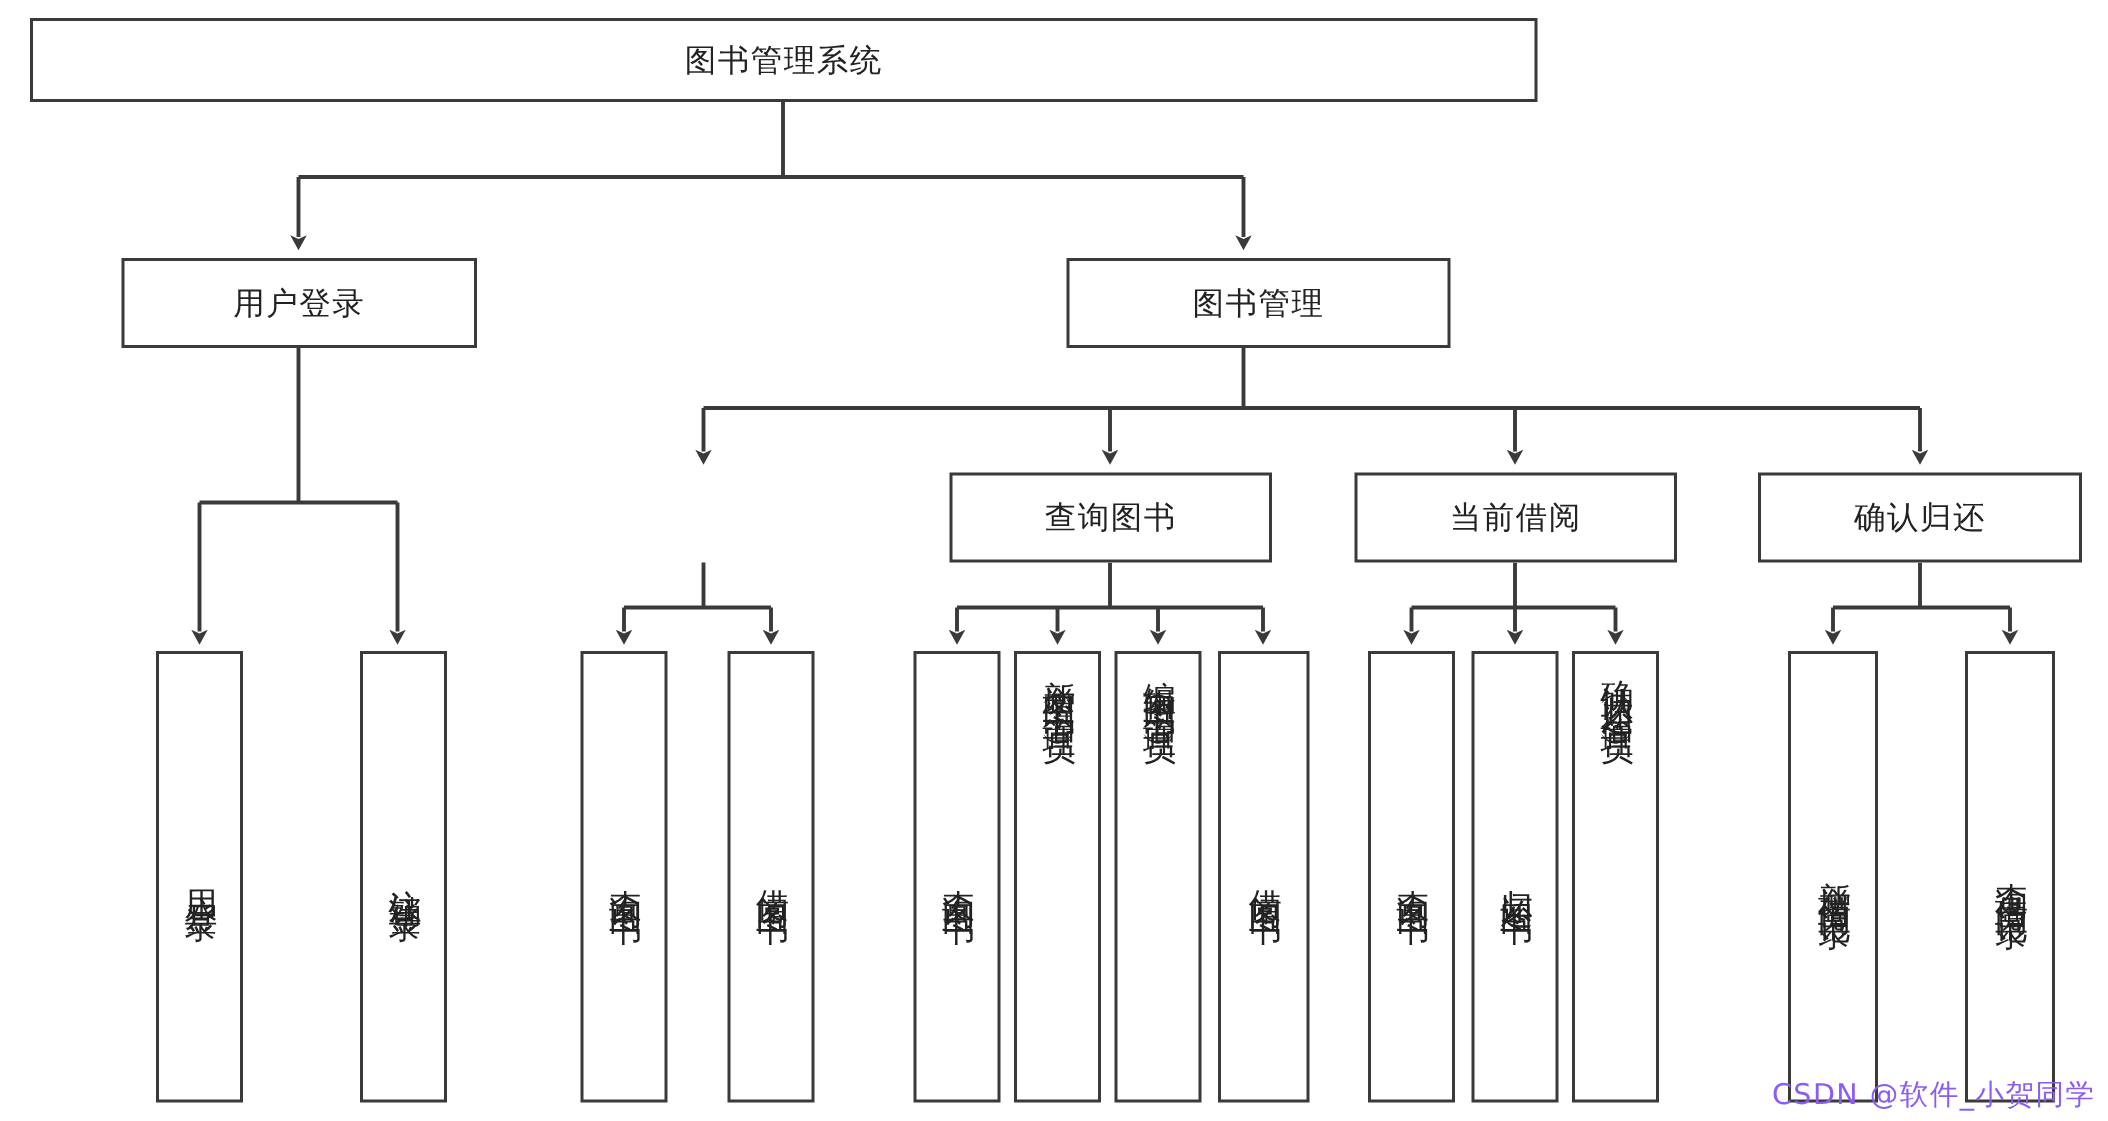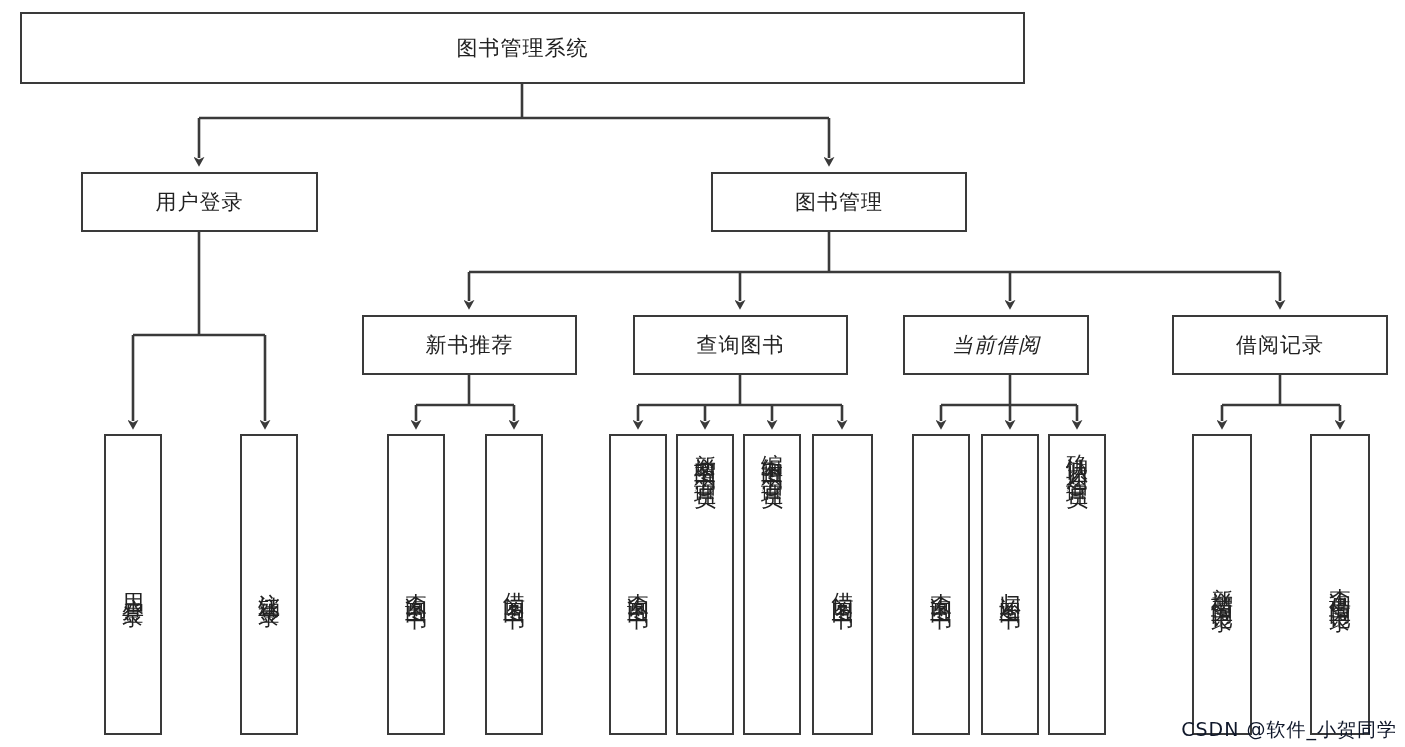--- a/index.html
+++ b/index.html
@@ -49,21 +49,21 @@
     letter-spacing:5px;
     white-space:nowrap;
   }
   .leaf.center-v{align-items:center;}
   .leaf.top-v{align-items:flex-start;}
 
   #watermark{
     position:absolute;
     right:8px;bottom:4px;
     font-size:19px;
-    color:#0f172a;
+    color:#8b5cf6;
     letter-spacing:1px;
     z-index:5;
     white-space:nowrap;
   }
 </style>
 </head>
 <body>
 
 <div id="canvas">
 
@@ -110,42 +110,39 @@
       <path d="M1010,405 L1010,421" marker-end="url(#ah)"></path>
       <path d="M1077,405 L1077,421" marker-end="url(#ah)"></path>
 
       <path d="M1280,375 L1280,405"></path>
       <path d="M1222,405 L1340,405"></path>
       <path d="M1222,405 L1222,421" marker-end="url(#ah)"></path>
       <path d="M1340,405 L1340,421" marker-end="url(#ah)"></path>
     </g>
   </svg>
 
-  <div class="node root h-node" style="left:20px;top:12px;width:1005px;height:72px;">
+  <div class="node root h-node" style="left:20px;top:12px;width:1005px;height:56px;">
     <span class="lbl">图书管理系统</span>
   </div>
 
   <div class="node h-node" style="left:81px;top:172px;width:237px;height:60px;">
     <span class="lbl">用户登录</span>
   </div>
   <div class="node h-node" style="left:711px;top:172px;width:256px;height:60px;">
     <span class="lbl">图书管理</span>
   </div>
 
-  <div class="node h-node" style="left:362px;top:315px;width:215px;height:60px;">
-    <span class="lbl">新书推荐</span>
-  </div>
   <div class="node h-node" style="left:633px;top:315px;width:215px;height:60px;">
     <span class="lbl">查询图书</span>
   </div>
-  <div class="node h-node" style="left:903px;top:315px;width:186px;height:60px;font-style:italic;">
+  <div class="node h-node" style="left:903px;top:315px;width:215px;height:60px;">
     <span class="lbl">当前借阅</span>
   </div>
   <div class="node h-node" style="left:1172px;top:315px;width:216px;height:60px;">
-    <span class="lbl">借阅记录</span>
+    <span class="lbl">确认归还</span>
   </div>
 
   <div class="node leaf center-v" style="left:104px;top:434px;width:58px;height:301px;">
     <span class="lbl">用户登录</span>
   </div>
   <div class="node leaf center-v" style="left:240px;top:434px;width:58px;height:301px;">
     <span class="lbl">注销登录</span>
   </div>
 
   <div class="node leaf center-v" style="left:387px;top:434px;width:58px;height:301px;">

